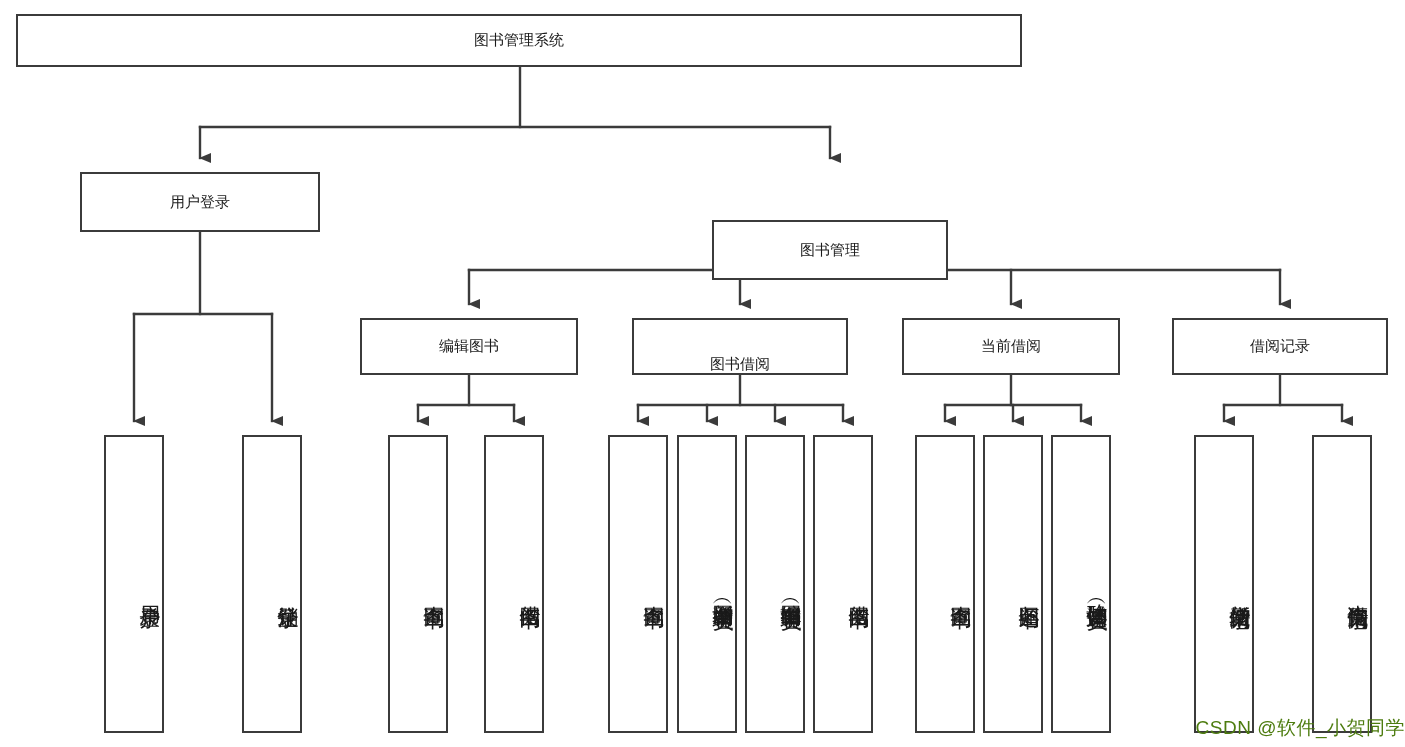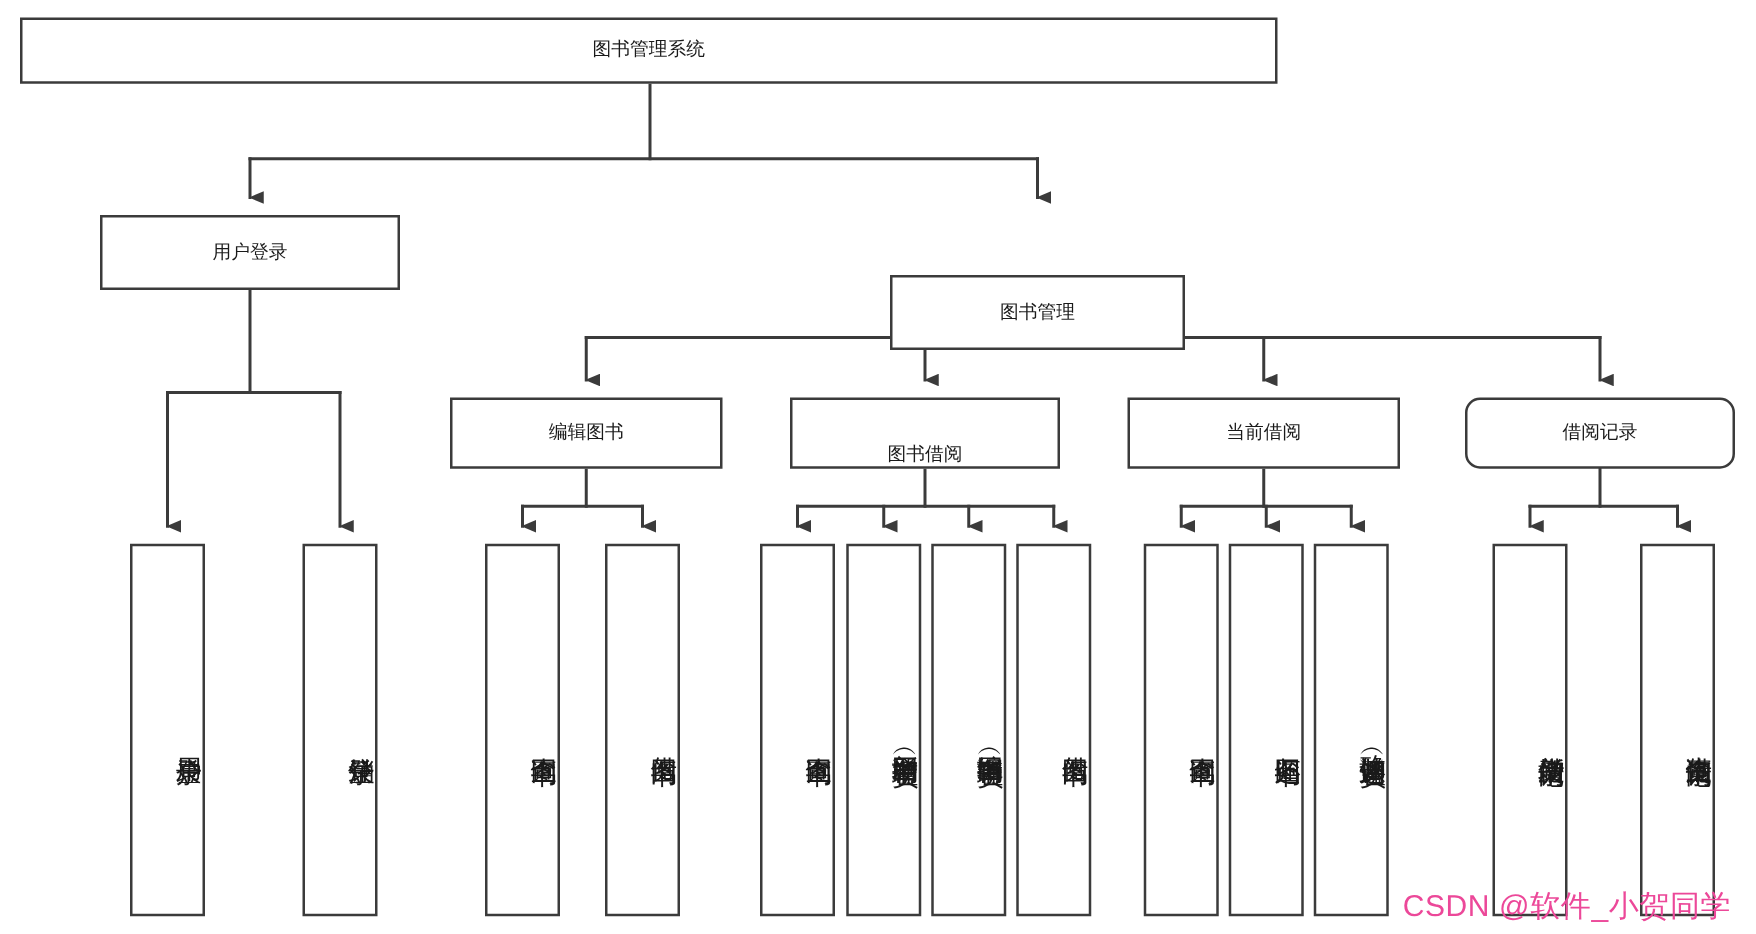--- a/index.html
+++ b/index.html
@@ -49,24 +49,24 @@
   .node .label {
     display: block;
   }
   .node.leaf .label {
     writing-mode: vertical-rl;
     text-orientation: upright;
     white-space: normal;
   }
   #watermark {
     position: absolute;
-    right: 20px;
+    right: 0;
     bottom: 6px;
-    color: #ec4899;
-    font-size: 24px;
+    color: #4d7c0f;
+    font-size: 19px;
     letter-spacing: 0.5px;
     white-space: nowrap;
     pointer-events: none;
   }
 </style>
 </head>
 <body>
 
 <div id="canvas">
 
@@ -133,21 +133,21 @@
 
   <div class="node" id="node-new-book-recommend" style="left: 360px; top: 318px; width: 218px; height: 57px;">
     <span class="label">编辑图书</span>
   </div>
   <div class="node" id="node-book-borrow" style="left: 632px; top: 318px; width: 216px; height: 57px; align-items: flex-end;">
     <span class="label">图书借阅</span>
   </div>
   <div class="node" id="node-current-borrow" style="left: 902px; top: 318px; width: 218px; height: 57px; justify-content: center;">
     <span class="label">当前借阅</span>
   </div>
-  <div class="node" id="node-borrow-record" style="left: 1172px; top: 318px; width: 216px; height: 57px; border-radius: 12px;">
+  <div class="node" id="node-borrow-record" style="left: 1172px; top: 318px; width: 216px; height: 57px;">
     <span class="label">借阅记录</span>
   </div>
 
   <div class="node leaf" id="leaf-0" style="left: 104px; top: 435px; width: 60px; height: 298px;">
     <span class="label">用户登录</span>
   </div>
   <div class="node leaf" id="leaf-1" style="left: 242px; top: 435px; width: 60px; height: 298px;">
     <span class="label">注销登录</span>
   </div>
   <div class="node leaf" id="leaf-2" style="left: 388px; top: 435px; width: 60px; height: 298px;">

